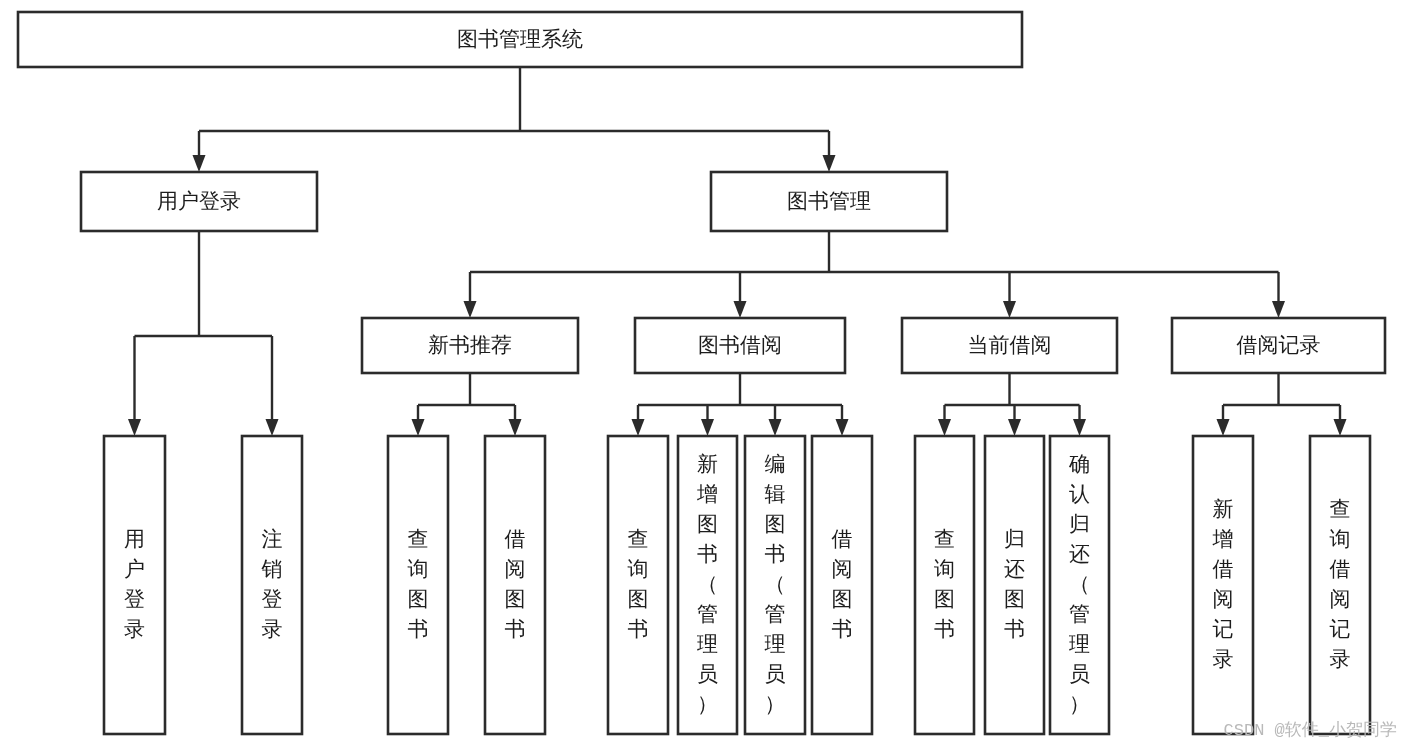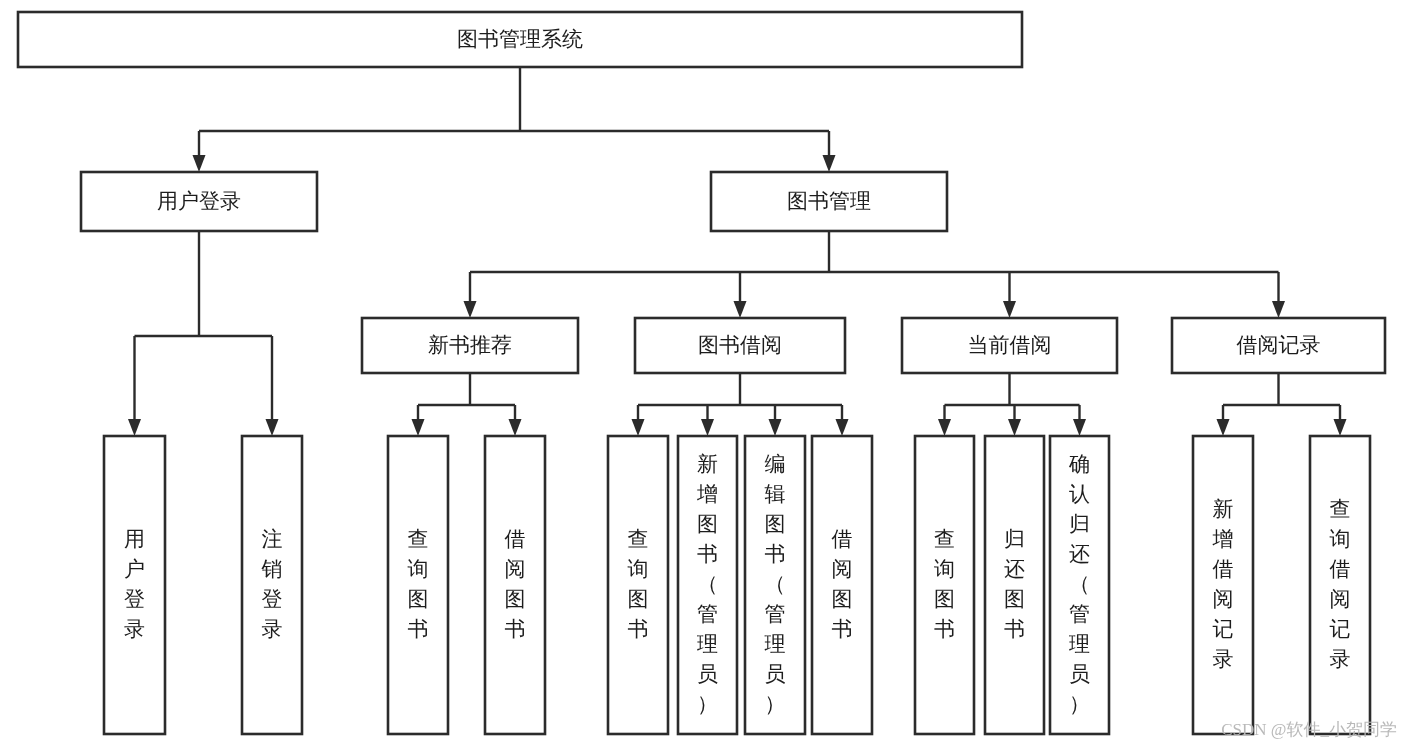--- a/index.html
+++ b/index.html
@@ -42,21 +42,21 @@
     fill: none;
   }
   .arrow-head {
     fill: #2b2b2b;
     stroke: none;
   }
   .watermark {
     position: absolute;
     right: 8px;
     bottom: 6px;
-    font-family: Liberation Serif, serif;
+    font-family: Liberation Mono, monospace;
     font-size: 17px;
     color: #b9b9b9;
     white-space: nowrap;
     user-select: none;
   }
 </style>
 </head>
 <body>
 
 <div id="diagram-root">

